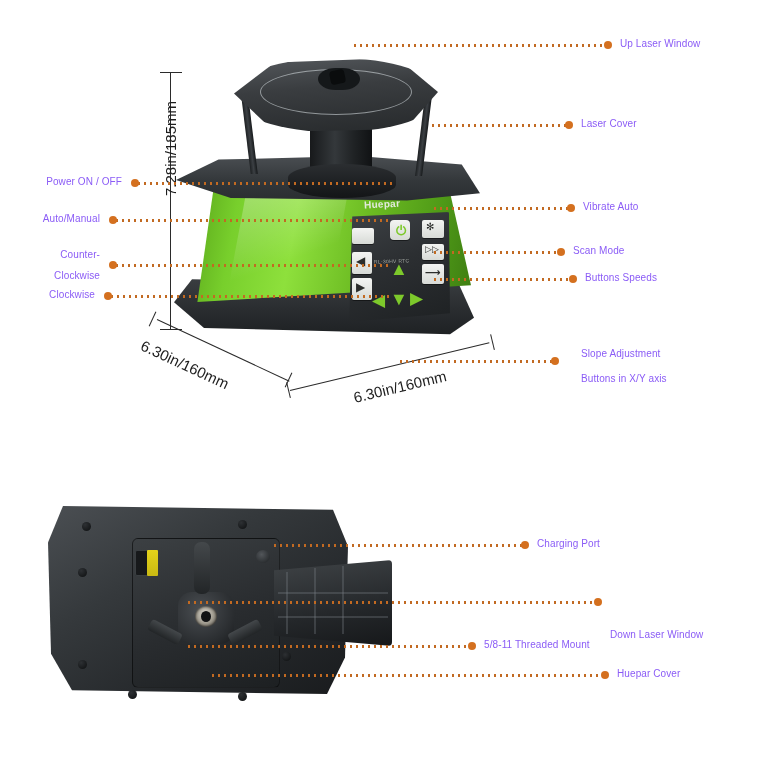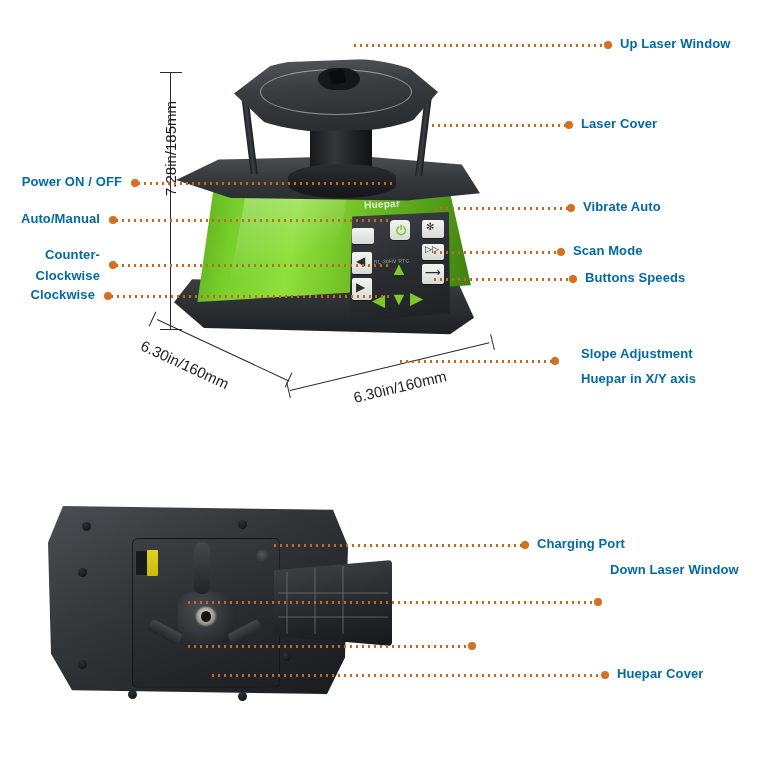--- a/index.html
+++ b/index.html
@@ -4,21 +4,21 @@
 <title>Huepar Rotary Laser Level — Annotated Product Diagram</title>
 <style>
   html,body{margin:0;padding:0;background:#ffffff;}
   body{width:768px;height:768px;position:relative;overflow:hidden;
        font-family:"Liberation Sans","DejaVu Sans",sans-serif;
        -webkit-font-smoothing:antialiased;}
 
   #stage{position:absolute;left:0;top:0;width:768px;height:768px;}
 
   
-  .lbl{position:absolute;color:#0369a1;font-weight:bold;font-size:13px;
+  .lbl{position:absolute;color:#8b5cf6;font-weight:normal;font-size:10px;
        line-height:19px;white-space:pre-line;letter-spacing:.1px;}
   .lbl.left{text-align:right;}
   .lbl.right{text-align:left;}
 
   
   .leader{position:absolute;height:3px;
           background-image:radial-gradient(circle,#c26a22 0 1.3px,transparent 1.5px);
           background-size:6px 3px;background-repeat:repeat-x;
           background-position:0 center;}
   .knob{position:absolute;width:8px;height:8px;border-radius:50%;
@@ -259,25 +259,26 @@
 
   <div class="leader" style="left:210px;top:674px;width:394px;"></div>
   <div class="knob" style="left:601px;top:671px;"></div>
 
   <div class="lbl right" style="left:620px;top:34px;">Up Laser Window</div>
   <div class="lbl right" style="left:581px;top:114px;">Laser Cover</div>
   <div class="lbl right" style="left:583px;top:197px;">Vibrate Auto</div>
   <div class="lbl right" style="left:573px;top:241px;">Scan Mode</div>
   <div class="lbl right" style="left:585px;top:268px;">Buttons Speeds</div>
   <div class="lbl right" style="left:581px;top:341px;line-height:25px;">Slope Adjustment
-Huepar in X/Y axis</div>
+Buttons in X/Y axis</div>
 
   <div class="lbl left" style="right:646px;top:172px;width:200px;">Power ON / OFF</div>
   <div class="lbl left" style="right:668px;top:209px;width:200px;">Auto/Manual</div>
   <div class="lbl left" style="right:668px;top:244px;width:200px;line-height:21px;">Counter-
 Clockwise</div>
   <div class="lbl left" style="right:673px;top:285px;width:200px;">Clockwise</div>
 
   <div class="lbl right" style="left:537px;top:534px;">Charging Port</div>
-  <div class="lbl right" style="left:610px;top:560px;">Down Laser Window</div>
+  <div class="lbl right" style="left:610px;top:625px;">Down Laser Window</div>
+  <div class="lbl right" style="left:484px;top:635px;">5/8-11 Threaded Mount</div>
   <div class="lbl right" style="left:617px;top:664px;">Huepar Cover</div>
 
 </div>
 
 </body></html>

